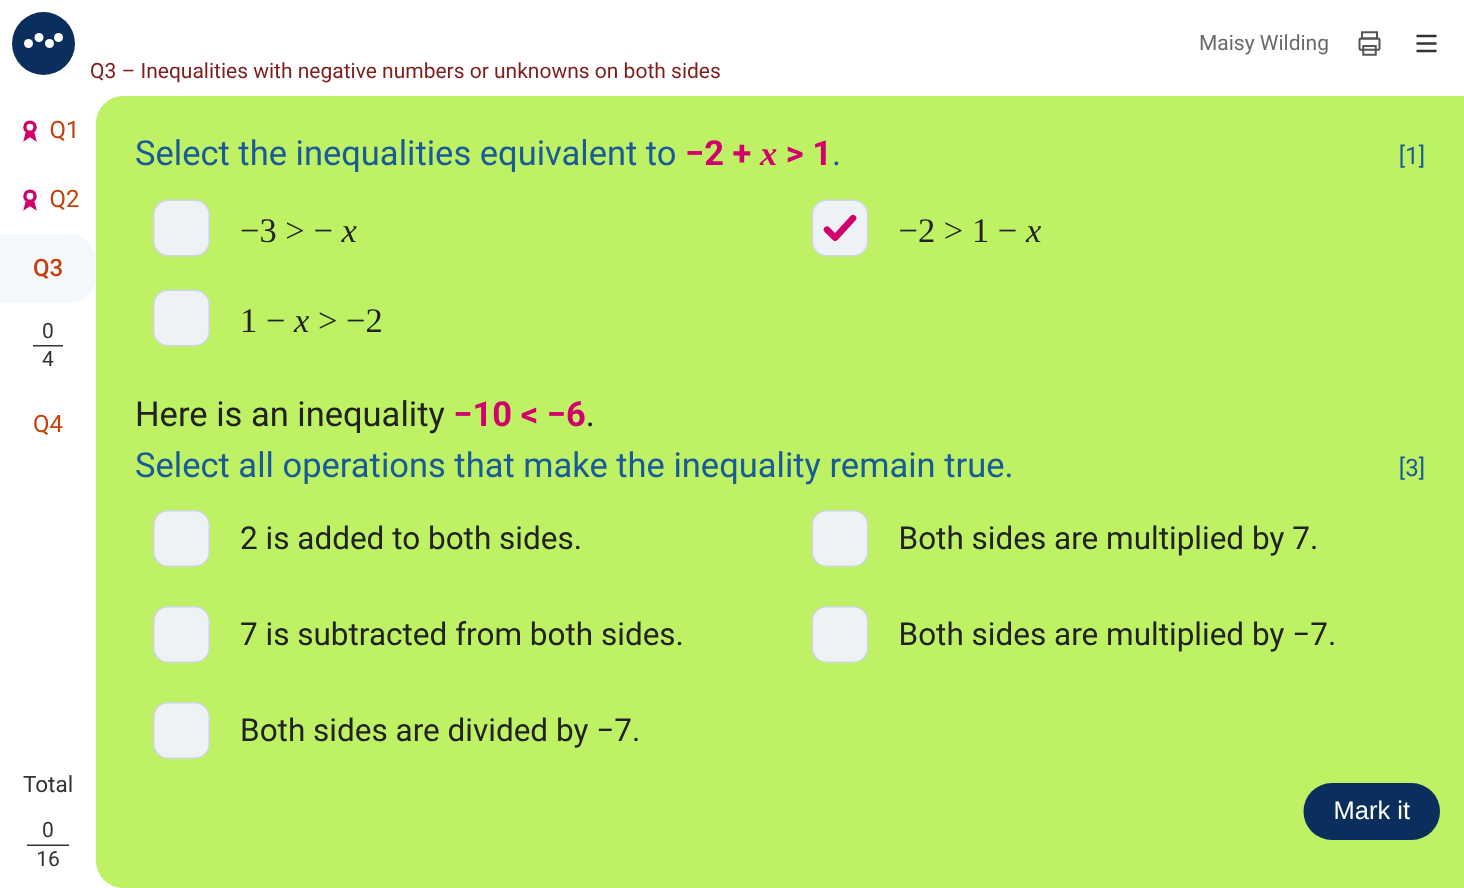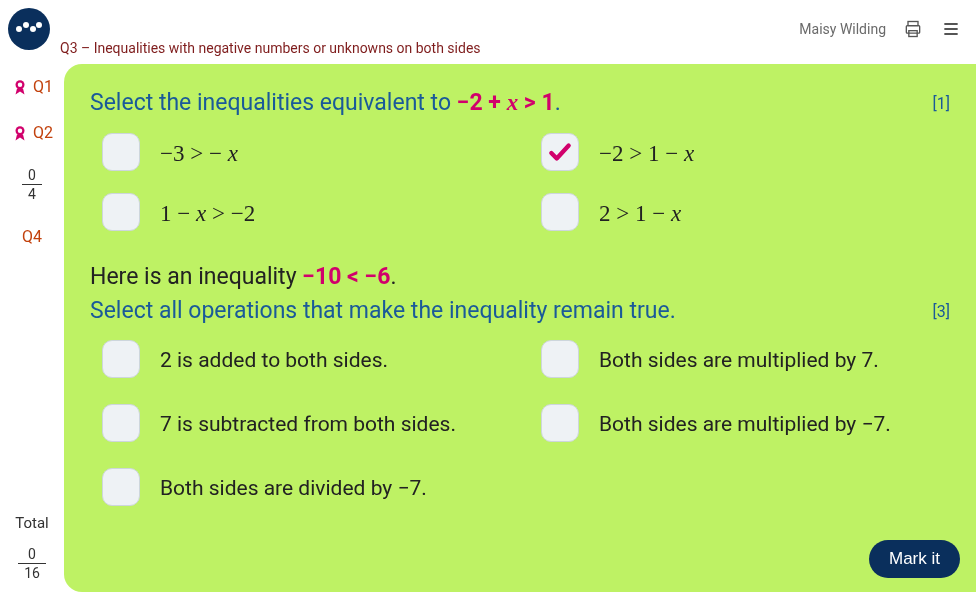--- a/index.html
+++ b/index.html
@@ -38,21 +38,21 @@
   .opt { display:flex; align-items:center; gap:20px;}
   .check { width:38px; height:38px; border-radius:10px; background:#eef2f5; border:1px solid #cdd6dc; flex-shrink:0; display:flex; align-items:center; justify-content:center; cursor:pointer;}
   .check.checked svg { display:block;}
   .check svg { display:none; }
   .opt-label { font-size:23px; font-family:"Times New Roman", Georgia, serif; line-height:1.35; padding-top:2px;}
   .opt-label.sans { font-family:inherit; font-size:21px; }
   .opt-label .mi { font-style:italic;}
   .section2 { margin-top: 16px;}
   .intro { font-size:23px; color:#222; line-height:1.35;}
   .intro .hl { color:#d1006c; font-weight:700;}
-  .mark-btn { position:absolute; right:16px; bottom:14px; background:#0a2f5c; color:#fff; border:none; border-radius:999px; padding:9px 20px; font-size:17px; cursor:pointer;}
+  .mark-btn { position:absolute; right:16px; bottom:32px; background:#0a2f5c; color:#fff; border:none; border-radius:999px; padding:9px 20px; font-size:17px; cursor:pointer;}
   .opt-grid.sect2 { row-gap: 26px; margin-top:14px; margin-bottom:0;}
 </style>
 </head>
 <body>
 
 <div class="app">
   <div class="top-bar">
     <div class="logo">
       <div class="logo-dots">
           <span></span>
@@ -92,20 +92,23 @@
         <span>Q1</span>
       </div>
       <div class="qitem answered">
         <svg class="rosette" viewBox="0 0 24 24">
             <circle cx="12" cy="9" r="6" fill="#d1006c"></circle>
             <circle cx="12" cy="9" r="3" fill="#fff"></circle>
             <path d="M8 14 L6 22 L12 18 L18 22 L16 14 Z" fill="#d1006c"></path>
           </svg>
         <span>Q2</span>
       </div>
+      <div class="qitem active">
+        <span>Q3</span>
+      </div>
       <div class="qscore">
         <span class="num">0</span>
         <span class="den">4</span>
       </div>
       <div class="qitem">
         <span>Q4</span>
       </div>
       <div class="spacer"></div>
       <div class="total-lbl">Total</div>
       <div class="qscore">
@@ -137,26 +140,20 @@
               </svg>
           </div>
           <div class="opt-label">−2 &gt; 1 − <span class="mi">x</span></div>
         </div>
         <div class="opt">
           <div class="check">
             
           </div>
           <div class="opt-label">1 − <span class="mi">x</span> &gt; −2</div>
         </div>
-        <div class="opt">
-          <div class="check">
-            
-          </div>
-          <div class="opt-label">2 &gt; 1 − <span class="mi">x</span></div>
-        </div>
       </div>
 
       <div class="section2">
         <div class="intro">
           <span>Here is an inequality </span><span class="hl">−10 &lt; −6</span><span>.</span>
         </div>
         <div class="row" style="margin-top:4px;">
           <div class="prompt">Select all operations that make the inequality remain true.</div>
           <div class="marks">[3]</div>
         </div>

